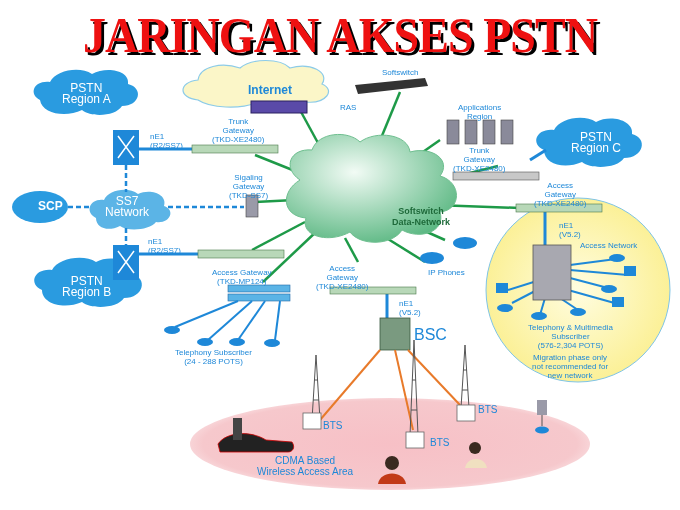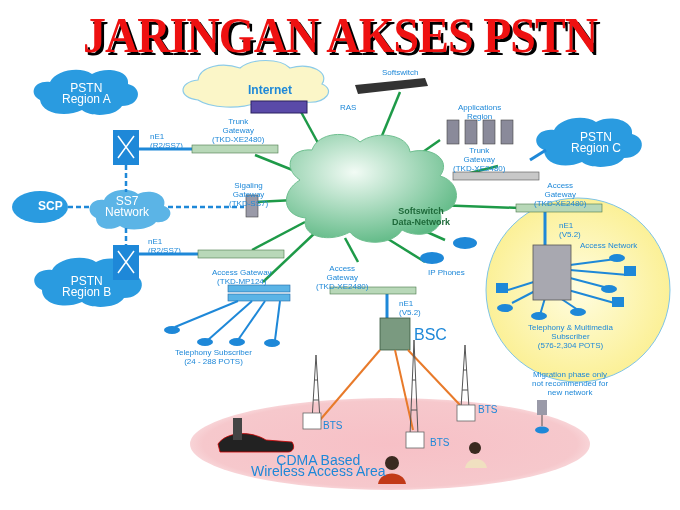--- a/index.html
+++ b/index.html
@@ -213,30 +213,30 @@
 <div class="cloud-lbl" style="left:571px;top:132px;"><span>PSTN</span><br><span>Region C</span></div>
 <div class="cloud-lbl bold" style="left:18px;top:201px;">SCP</div>
 <div class="cloud-lbl" style="left:105px;top:196px;"><span>SS7</span><br><span>Network</span></div>
 <div class="cloud-lbl bold" style="left:372px;top:206px;color:#1e6a3a;font-size:9px;"><span>Softswitch</span><br><span>Data-Network</span></div>
 
 <div class="lbl" style="left:382px;top:68px;">Softswitch</div>
 <div class="lbl" style="left:300px;top:103px;margin-left:40px;">RAS</div>
 <div class="lbl" style="left:458px;top:103px;"><span>Applications</span><br><span>Region</span></div>
 <div class="lbl" style="left:212px;top:117px;"><span>Trunk</span><br><span>Gateway</span><br><span>(TKD-XE2480)</span></div>
 <div class="lbl" style="left:453px;top:146px;"><span>Trunk</span><br><span>Gateway</span><br><span>(TKD-XE2480)</span></div>
-<div class="lbl" style="left:229px;top:173px;margin-top:8px;"><span>Sigaling</span><br><span>Gateway</span><br><span>(TKD-SS7)</span></div>
+<div class="lbl" style="left:229px;top:173px;"><span>Sigaling</span><br><span>Gateway</span><br><span>(TKD-SS7)</span></div>
 <div class="lbl left" style="left:150px;top:132px;"><span>nE1</span><br><span>(R2/SS7)</span></div>
 <div class="lbl left" style="left:148px;top:237px;"><span>nE1</span><br><span>(R2/SS7)</span></div>
 <div class="lbl" style="left:212px;top:268px;"><span>Access Gateway</span><br><span>(TKD-MP124)</span></div>
 <div class="lbl" style="left:316px;top:264px;"><span>Access</span><br><span>Gateway</span><br><span>(TKD-XE2480)</span></div>
 <div class="lbl" style="left:534px;top:181px;"><span>Access</span><br><span>Gateway</span><br><span>(TKD-XE2480)</span></div>
 <div class="lbl left" style="left:399px;top:299px;"><span>nE1</span><br><span>(V5.2)</span></div>
 <div class="lbl left" style="left:559px;top:221px;"><span>nE1</span><br><span>(V5.2)</span></div>
 <div class="lbl" style="left:428px;top:268px;">IP Phones</div>
 <div class="lbl" style="left:414px;top:330px;font-size:16px;">BSC</div>
 <div class="lbl" style="left:323px;top:421px;font-size:10px;">BTS</div>
 <div class="lbl" style="left:430px;top:438px;font-size:10px;">BTS</div>
 <div class="lbl" style="left:478px;top:405px;font-size:10px;">BTS</div>
 <div class="lbl" style="left:580px;top:241px;">Access Network</div>
 <div class="lbl" style="left:175px;top:348px;"><span>Telephony Subscriber</span><br><span>(24 - 288 POTS)</span></div>
 <div class="lbl" style="left:528px;top:323px;"><span>Telephony &amp; Multimedia</span><br><span>Subscriber</span><br><span>(576-2,304 POTS)</span></div>
-<div class="lbl" style="left:532px;top:370px;"><span>Migration phase only</span><br><span>not recommended for</span><br><span>new network</span></div>
-<div class="lbl" style="left:251px;top:455px;font-size:14px;line-height:11px;"><span>CDMA Based</span><br><span>Wireless  Access Area</span></div>
+<div class="lbl" style="left:532px;top:353px;"><span>Migration phase only</span><br><span>not recommended for</span><br><span>new network</span></div>
+<div class="lbl" style="left:257px;top:455px;font-size:10px;line-height:11px;"><span>CDMA Based</span><br><span>Wireless  Access Area</span></div>
 
 </body></html>

